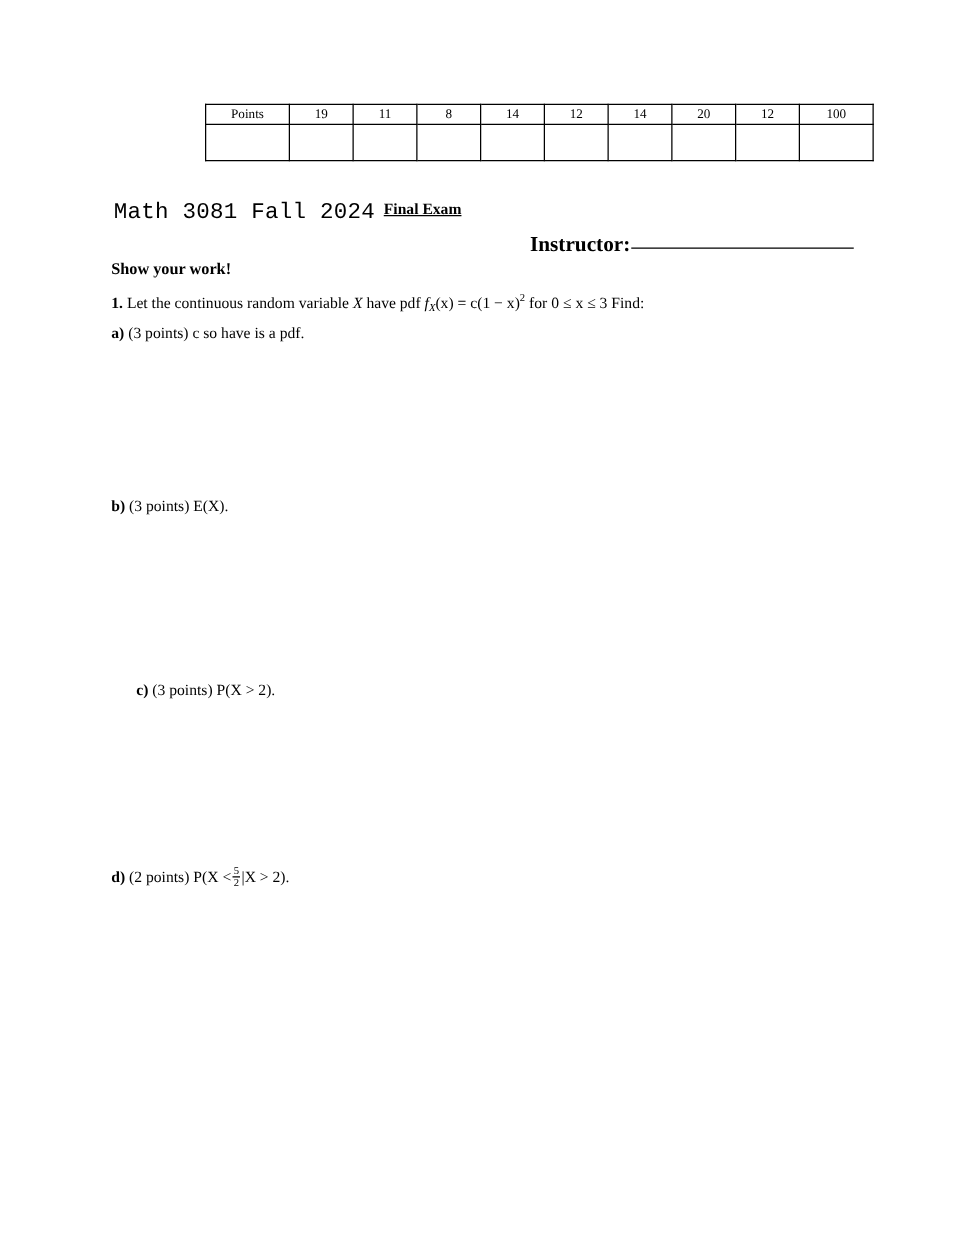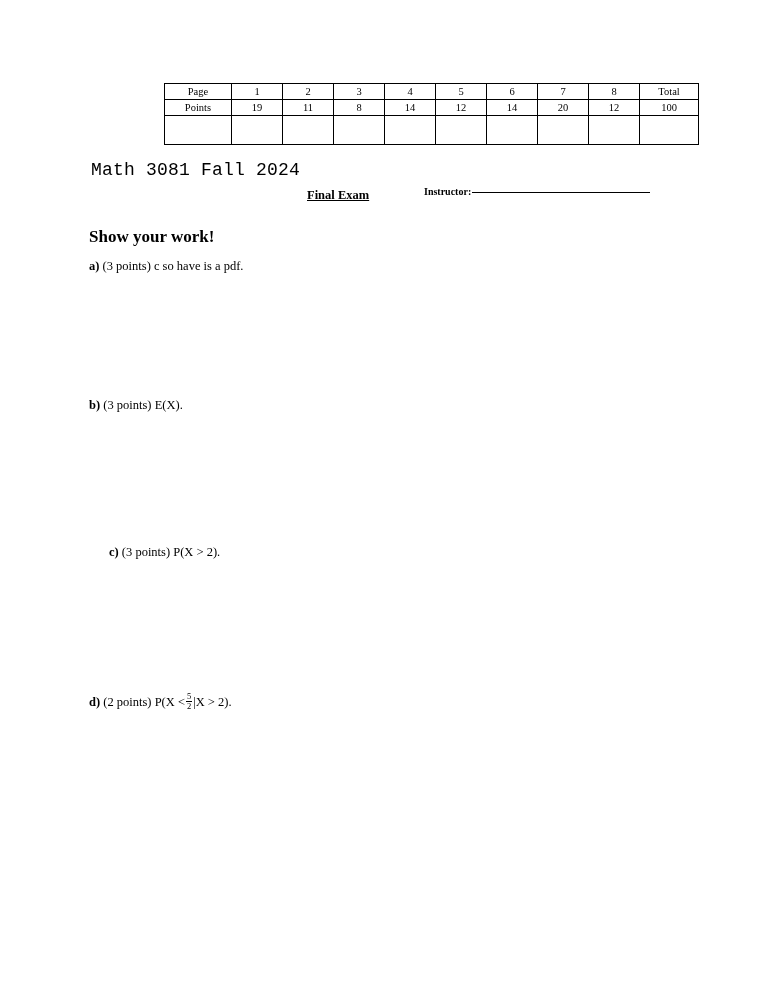--- a/index.html
+++ b/index.html
@@ -56,55 +56,54 @@
     letter-spacing: 0.2px;
     font-family: Liberation Mono, monospace;
   }
   .exam-title {
     position: absolute;
     left: 307px;
     top: 160px;
     font-size: 12.5px;
     font-weight: bold;
     text-decoration: underline;
-    margin-top: 28px;
   }
   .name-line {
     position: absolute;
     left: 89px;
     top: 186px;
     font-size: 12.5px;
     font-weight: bold;
   }
   .name-line .rule {
     display: inline-block;
     width: 90px;
     border-bottom: 1px solid #000;
     margin-left: 1px;
     vertical-align: 2px;
   }
   .instructor-line {
     position: absolute;
     left: 424px;
     top: 186px;
-    font-size: 10px;
+    font-size: 17px;
     font-weight: bold;
   }
   .instructor-line .rule {
     display: inline-block;
     width: 178px;
     border-bottom: 1px solid #000;
     margin-left: 1px;
     vertical-align: 2px;
   }
   .show-work {
     position: absolute;
     left: 89px;
-    top: 227px;
-    font-size: 17px;
+    top: 207px;
+    font-size: 13px;
     font-weight: bold;
     text-align: center;
   }
 
   
   .prob-1 {
     position: absolute;
     left: 89px;
     top: 233px;
     font-size: 12.5px;
@@ -148,32 +147,20 @@
   .frac .den-part { display: block; padding: 0 1px; }
 </style>
 </head>
 <body>
 
 <div class="page">
 
   <div class="grade-table-wrap">
     <table class="grade-table">
       <tbody>
-          <tr>
-        <td class="lbl">Page</td>
-        <td class="num">1</td>
-        <td class="num">2</td>
-        <td class="num">3</td>
-        <td class="num">4</td>
-        <td class="num">5</td>
-        <td class="num">6</td>
-        <td class="num">7</td>
-        <td class="num">8</td>
-        <td class="total">Total</td>
-      </tr>
       <tr>
         <td class="lbl">Points</td>
         <td class="num">19</td>
         <td class="num">11</td>
         <td class="num">8</td>
         <td class="num">14</td>
         <td class="num">12</td>
         <td class="num">14</td>
         <td class="num">20</td>
         <td class="num">12</td>
@@ -198,20 +185,28 @@
   <div class="course-line">Math 3081  Fall 2024</div>
   <div class="exam-title">Final Exam</div>
 
 
   <div class="instructor-line">
     <span>Instructor:</span><span class="rule"></span>
   </div>
 
   <div class="show-work">Show your work!</div>
 
+  <div class="prob-1">
+    <b class="lbl-bold">1.</b>
+    <span>Let the continuous random variable</span>
+    <span class="mi">X</span>
+    <span>have pdf</span>
+    <span class="mi">f</span><span class="sub">X</span><span class="mn">(x) = c(1 − x)</span><span class="sup">2</span>
+    <span>for 0 ≤ x ≤ 3 Find:</span>
+  </div>
 
   <div class="part part-a">
     <b class="lbl-bold">a)</b>
     <span>(3 points)</span>
     <span>c so have is a pdf.</span>
   </div>
 
   <div class="part part-b">
     <b class="lbl-bold">b)</b>
     <span>(3 points)</span>

